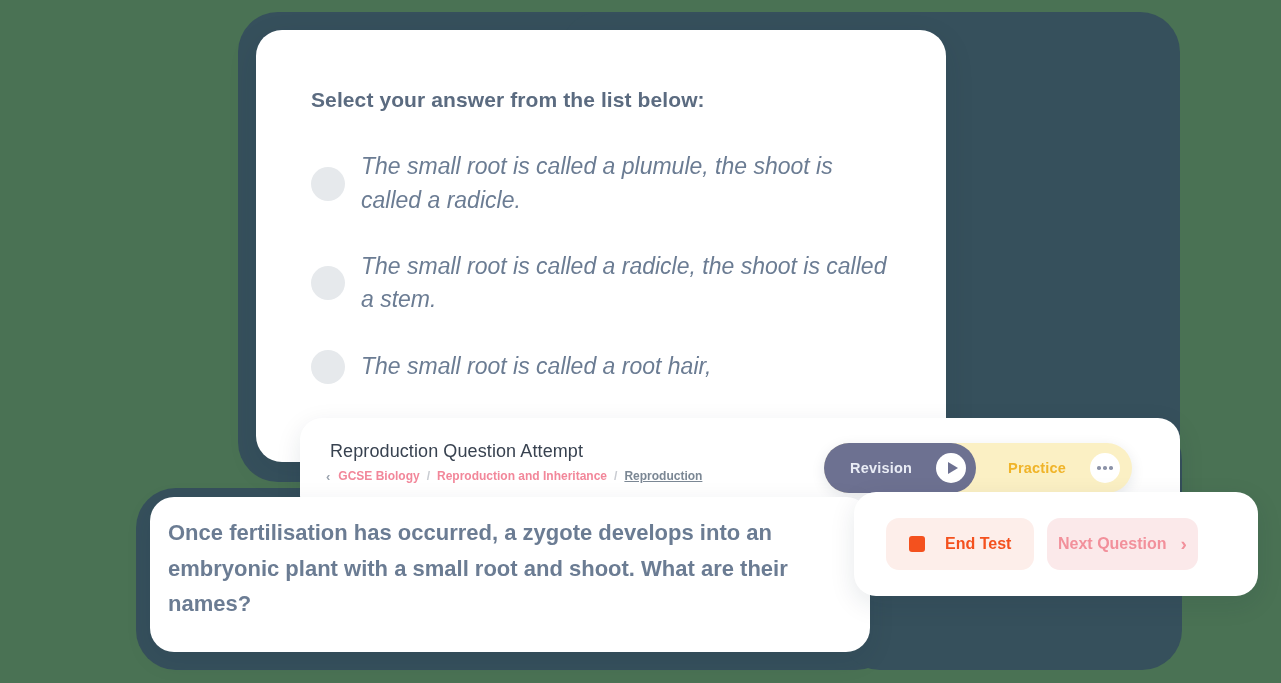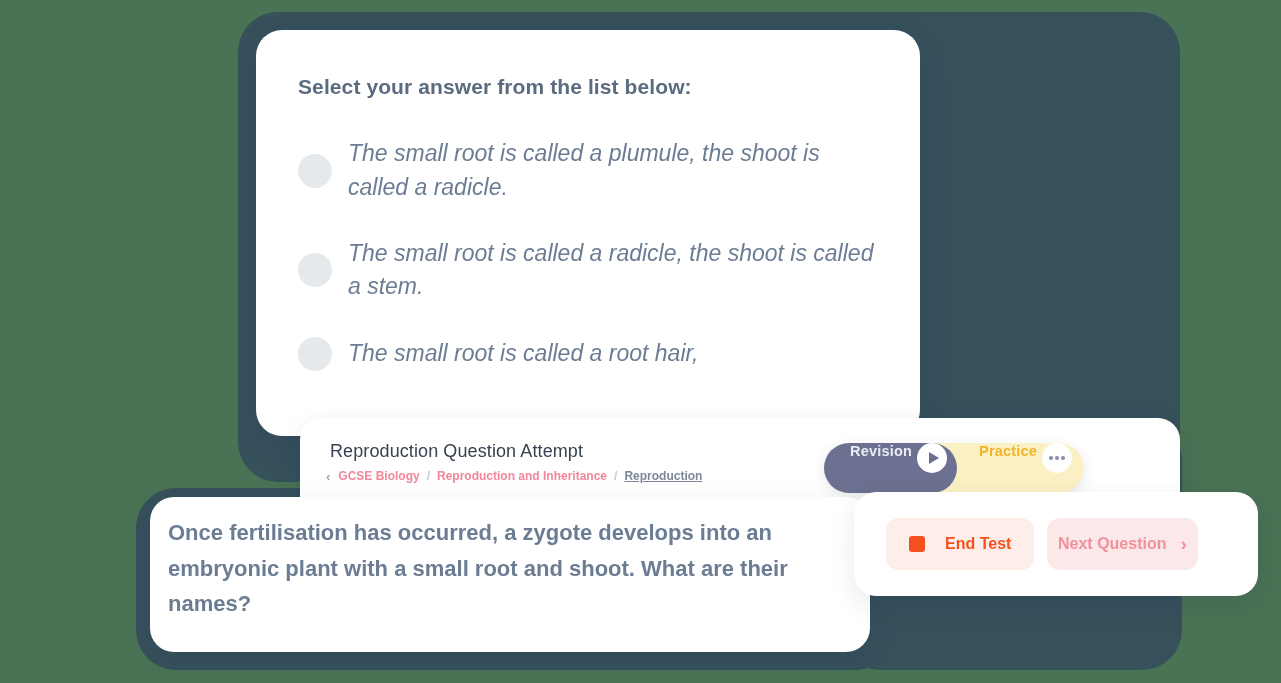--- a/index.html
+++ b/index.html
@@ -64,21 +64,21 @@
     border-radius: 26px;
   }
 
   
   .card-answers {
     left: 256px;
     top: 30px;
     width: 664px;
     height: 406px;
     border-radius: 26px;
-    padding: 0;
+    padding: 13px;
     overflow: hidden;
     box-shadow: 0 10px 30px rgba(20,40,60,0.10);
   }
   .answers-inner {
     padding: 44px 40px 0 42px;
   }
   .answers-title {
     font-size: 21px;
     font-weight: bold;
     color: #5b6b80;
@@ -160,42 +160,43 @@
     top: 25px;
     display: flex;
     align-items: center;
     height: 50px;
     border-radius: 25px;
     background: #fbf0c4;
     box-shadow: 0 4px 14px rgba(20,40,60,0.10);
   }
   .mode-pill {
     display: flex;
-    align-items: flex-start;
+    align-items: center;
     height: 50px;
     border-radius: 25px;
     padding: 0 10px 0 26px;
-    gap: 5px;
+    gap: 24px;
   }
   .mode-pill.active {
     background: #6d7191;
   }
   .mode-label {
     font-size: 14.5px;
     font-weight: bold;
     letter-spacing: 0.2px;
   }
   .mode-pill.active .mode-label {
     color: #e9ecf5;
   }
   .mode-pill.inactive {
     padding: 0 12px 0 22px;
   }
   .mode-pill.inactive .mode-label {
     color: #f0b429;
+    margin-left: 10px;
   }
   .mode-icon {
     width: 30px;
     height: 30px;
     border-radius: 50%;
     background: #ffffff;
     display: flex;
     align-items: center;
     justify-content: center;
   }

